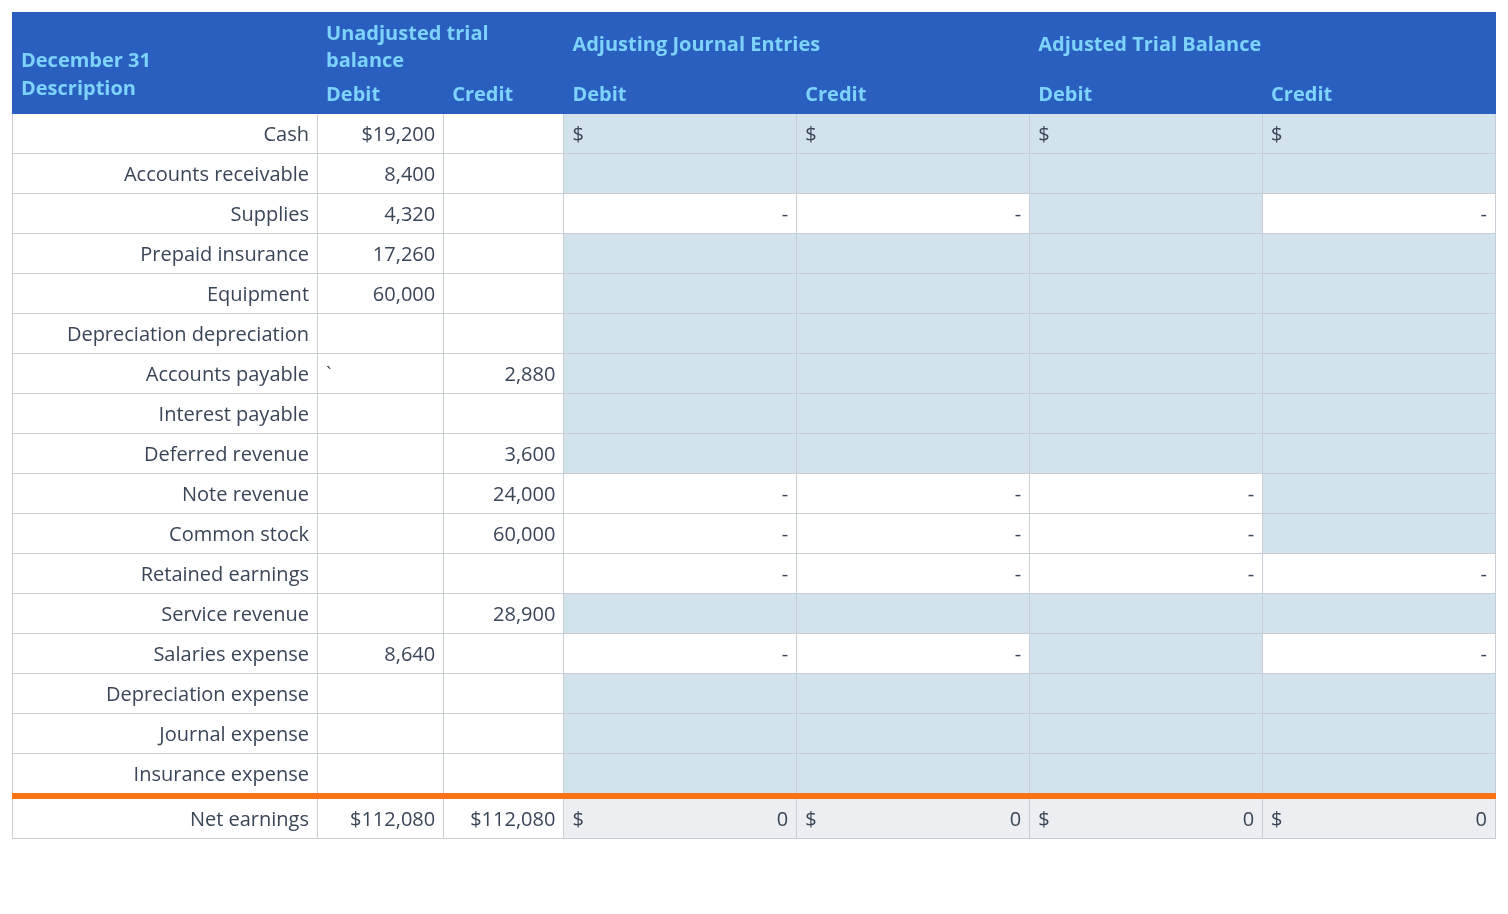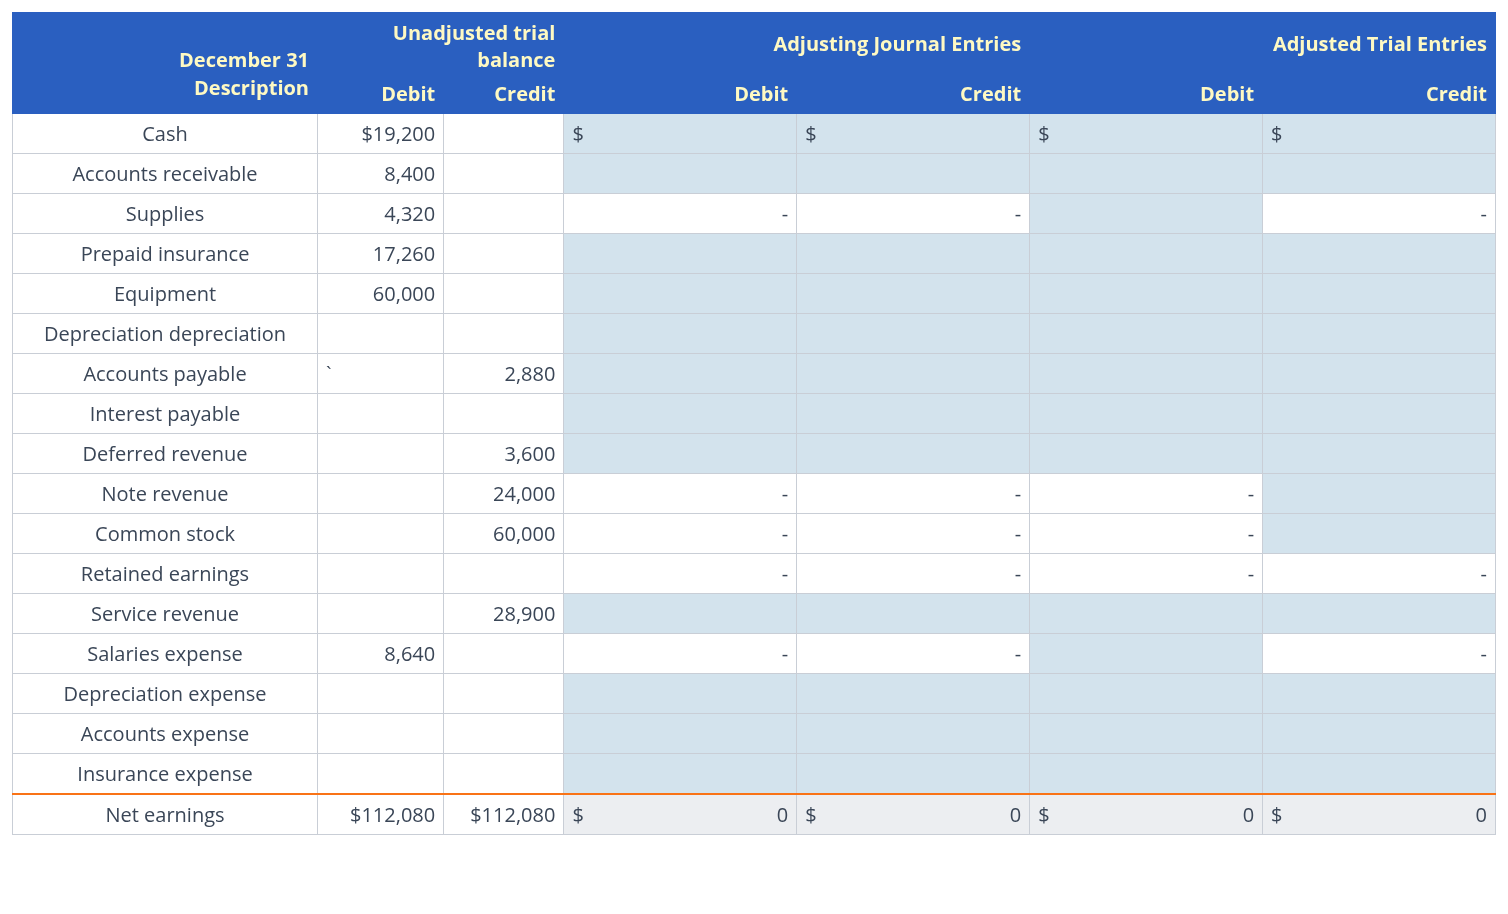--- a/index.html
+++ b/index.html
@@ -17,44 +17,44 @@
     font-size: 20px;
   }
   th, td {
     border: 1px solid #c9ced6;
     padding: 6px 8px;
     height: 40px;
     vertical-align: middle;
   }
   thead th {
     background: #2a5fc0;
-    color: #fef9c3;
+    color: #7dd3fc;
     font-weight: 700;
     border-color: #2a5fc0;
-    text-align: right;
+    text-align: left;
   }
   thead tr.top th { border-bottom: none; }
   thead tr.bot th { border-top: none; }
   thead th.c-desc-top   { vertical-align: bottom; padding-bottom: 0; }
   thead th.c-desc-bot   { vertical-align: top;    padding-top: 0; }
   thead th.c-utb-top    { vertical-align: bottom; padding-bottom: 0; }
   thead th.c-aje-top,
   thead th.c-atb-top    { vertical-align: middle; }
   col.c-desc   { width: 20.3%; }
   col.c-utb-d  { width: 8.4%; }
   col.c-utb-c  { width: 8.0%; }
   col.c-aje-d  { width: 15.5%; }
   col.c-aje-c  { width: 15.5%; }
   col.c-atb-d  { width: 15.5%; }
   col.c-atb-c  { width: 15.5%; }
-  td.desc  { text-align: center; }
+  td.desc  { text-align: right; }
   td.num   { text-align: right; font-variant-numeric: tabular-nums; }
   td.lnum  { text-align: left;  font-variant-numeric: tabular-nums; }
   td.shade { background: #d3e3ed; }
-  tr.total td { border-top: 2px solid #f97316; }
+  tr.total td { border-top: 6px solid #f97316; }
   tr.total td.tshade { background: #eceef1; }
   td.sym  { position: relative; text-align: right; }
   td.sym .s { position: absolute; left: 8px; }
 </style>
 </head>
 <body>
 
 <table>
   <colgroup>
     <col class="c-desc">
@@ -63,21 +63,21 @@
     <col class="c-aje-d">
       <col class="c-aje-c">
       <col class="c-atb-d">
       <col class="c-atb-c">
   </colgroup>
   <thead>
     <tr class="top">
       <th class="c-desc-top">December 31</th>
       <th class="c-utb-top" colspan="2">Unadjusted trial balance</th>
       <th class="c-aje-top" rowspan="2" colspan="2">Adjusting Journal Entries</th>
-      <th class="c-atb-top" rowspan="2" colspan="2">Adjusted Trial Entries</th>
+      <th class="c-atb-top" rowspan="2" colspan="2">Adjusted Trial Balance</th>
     </tr>
     <tr class="mid">
       <th class="c-desc-bot" rowspan="2">Description</th>
       <th rowspan="2">Debit</th>
       <th rowspan="2">Credit</th>
     </tr>
     <tr class="bot">
       <th>Debit</th>
       <th>Credit</th>
       <th>Debit</th>
@@ -214,21 +214,21 @@
       <tr>
         <td class="desc">Depreciation expense</td>
         <td class="num"></td>
         <td class="num"></td>
         <td class="num shade"></td>
         <td class="num shade"></td>
         <td class="num shade"></td>
         <td class="num shade"></td>
       </tr>
       <tr>
-        <td class="desc">Accounts expense</td>
+        <td class="desc">Journal expense</td>
         <td class="num"></td>
         <td class="num"></td>
         <td class="num shade"></td>
         <td class="num shade"></td>
         <td class="num shade"></td>
         <td class="num shade"></td>
       </tr>
       <tr>
         <td class="desc">Insurance expense</td>
         <td class="num"></td>

